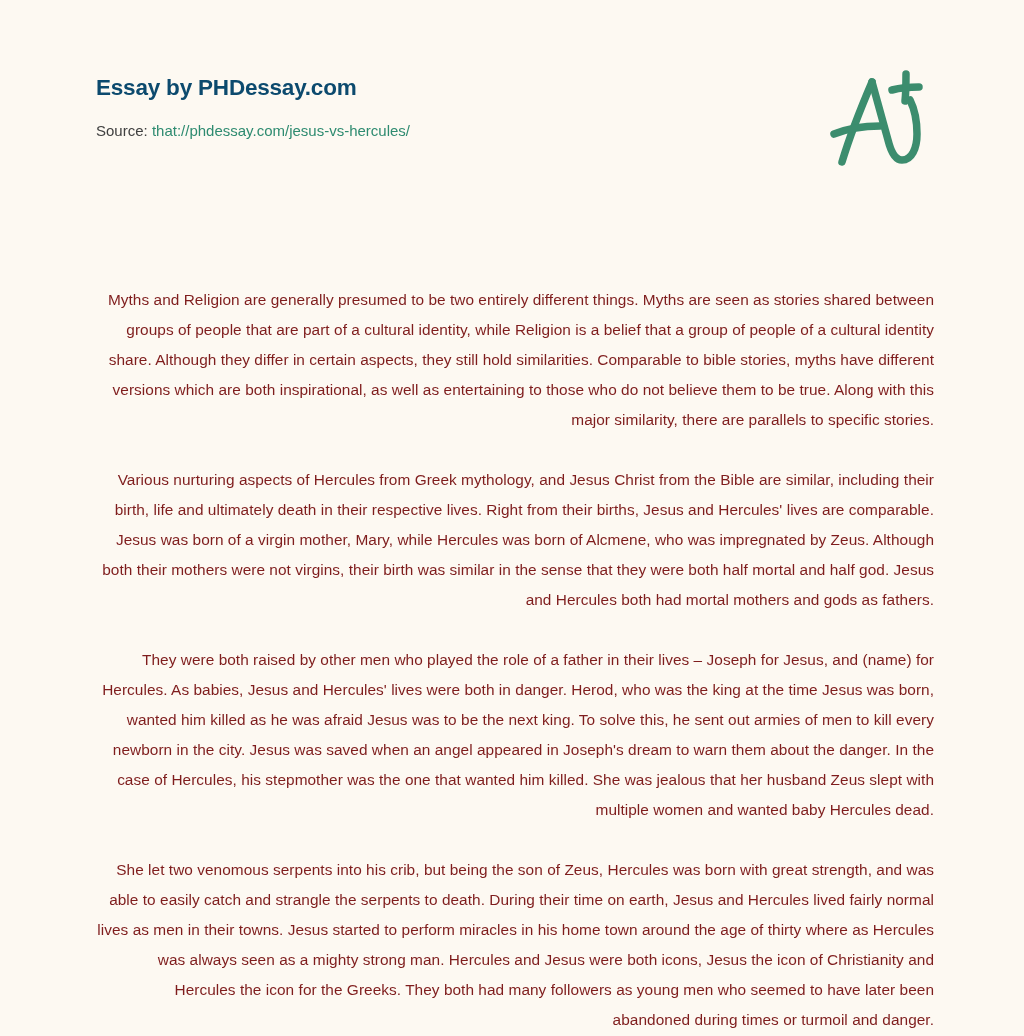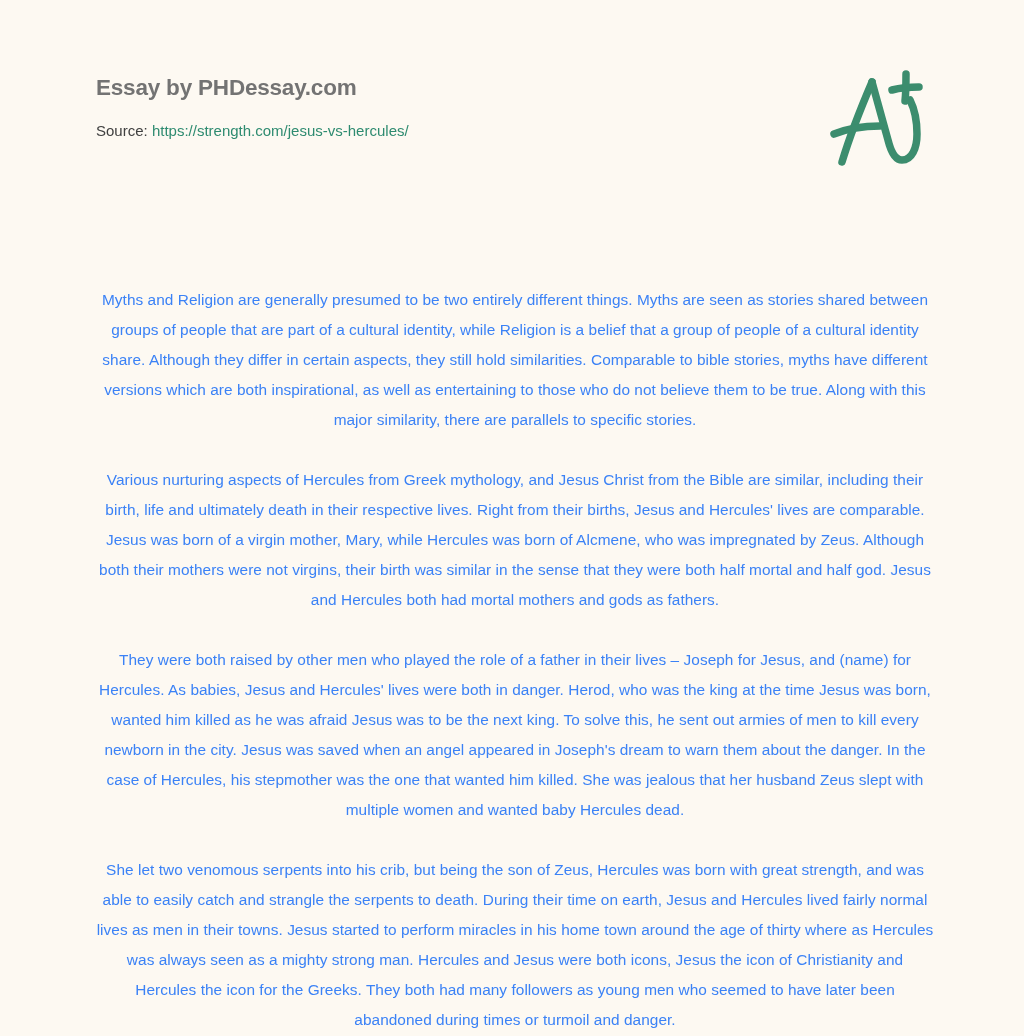--- a/index.html
+++ b/index.html
@@ -27,21 +27,21 @@
   .header-block {
     position: absolute;
     left: 96px;
     top: 74px;
     width: 700px;
   }
 
   .brand-line {
     font-size: 22.5px;
     font-weight: bold;
-    color: #737373;
+    color: #0c4a6e;
     letter-spacing: -0.2px;
     line-height: 1.2;
     margin: 0;
   }
 
   .source-line {
     margin: 20px 0 0 0;
     font-size: 15px;
     color: #7c7a76;
     line-height: 1.3;
@@ -90,39 +90,39 @@
     position: absolute;
     left: 96px;
     top: 285px;
     width: 838px;
   }
 
   .body-copy p {
     margin: 0 0 30px 0;
     font-size: 15.4px;
     line-height: 30px;
-    color: #3b82f6;
-    text-align: center;
+    color: #7f1d1d;
+    text-align: right;
     letter-spacing: 0.05px;
   }
 
   .body-copy p:last-child {
     margin-bottom: 16px;
   }
 </style>
 </head>
 <body>
 
 <div class="page">
 
   <div class="header-block">
     <div class="brand-line">Essay by PHDessay.com</div>
     <div class="source-line">
       <span class="source-label">Source:</span>
-      <span class="source-url">https://strength.com/jesus-vs-hercules/</span>
+      <span class="source-url">that://phdessay.com/jesus-vs-hercules/</span>
     </div>
   </div>
 
   <div class="logo-wrap">
     <svg viewBox="0 0 104 108" xmlns="http://www.w3.org/2000/svg">
       <g fill="none" stroke="#3c8d6e" stroke-width="7.5" stroke-linecap="round" stroke-linejoin="round">
 
         <path d="M20 98 C26 78, 38 46, 50 18"></path>
 
         <path d="M50 18 C56 40, 62 62, 66 76 C69 88, 73 96, 80 96

